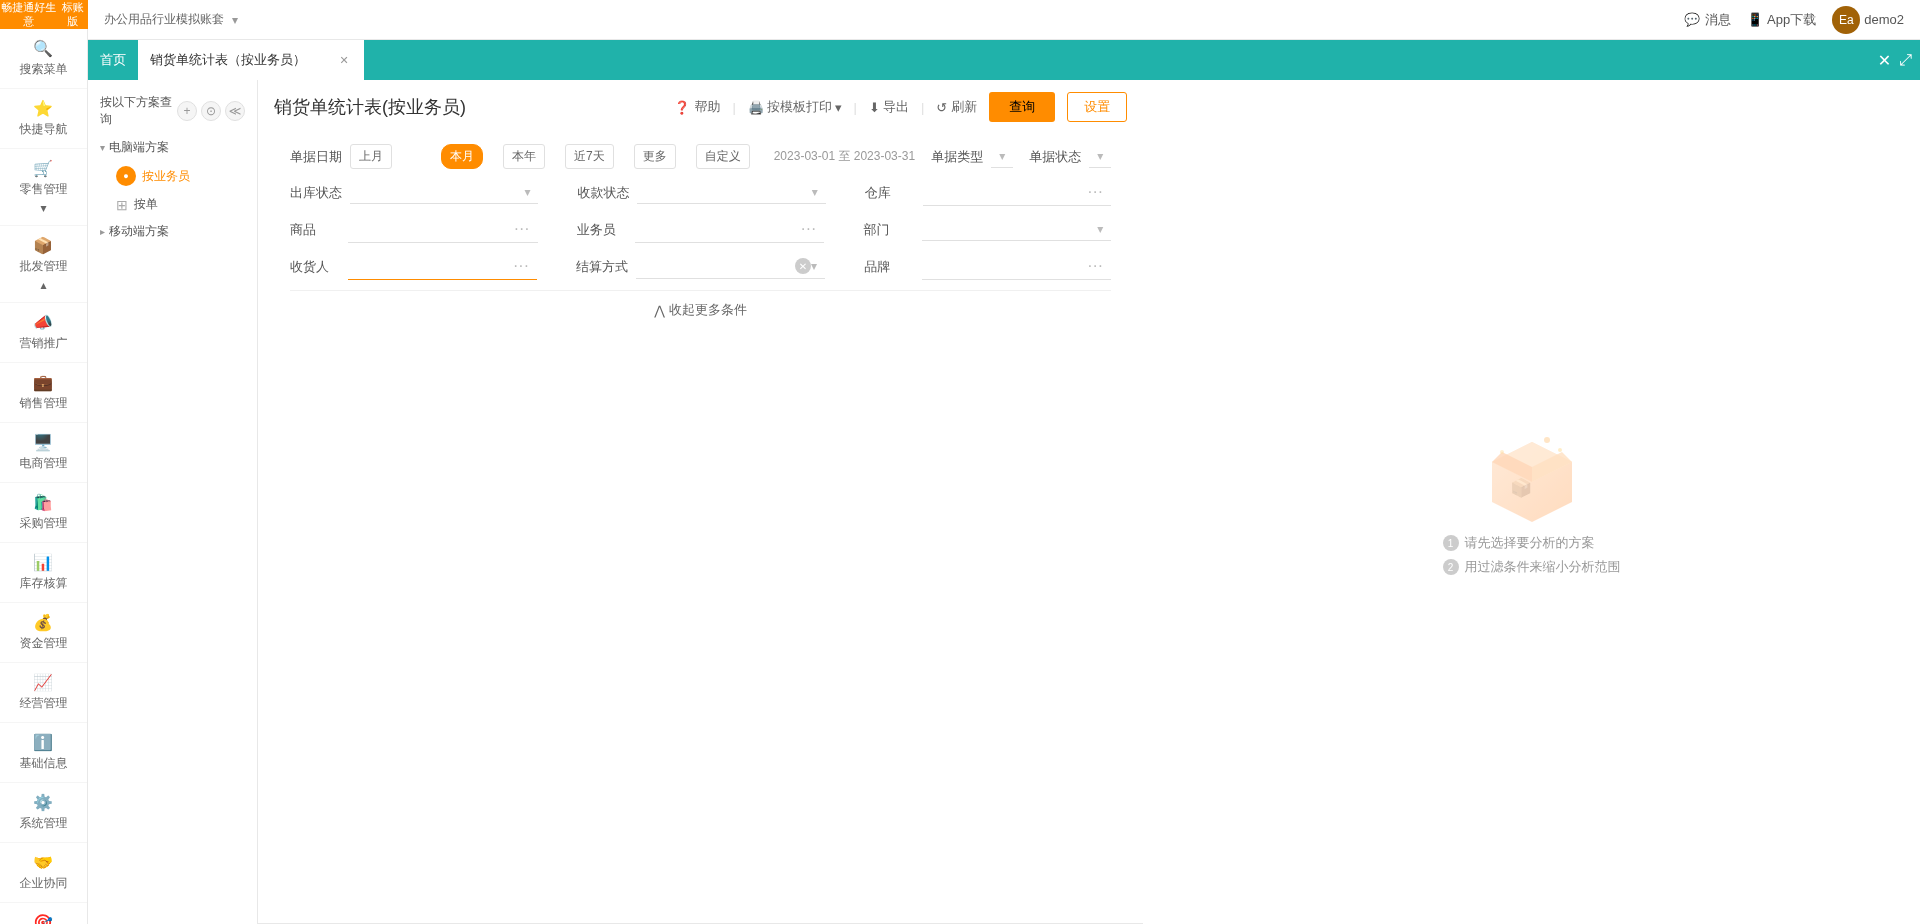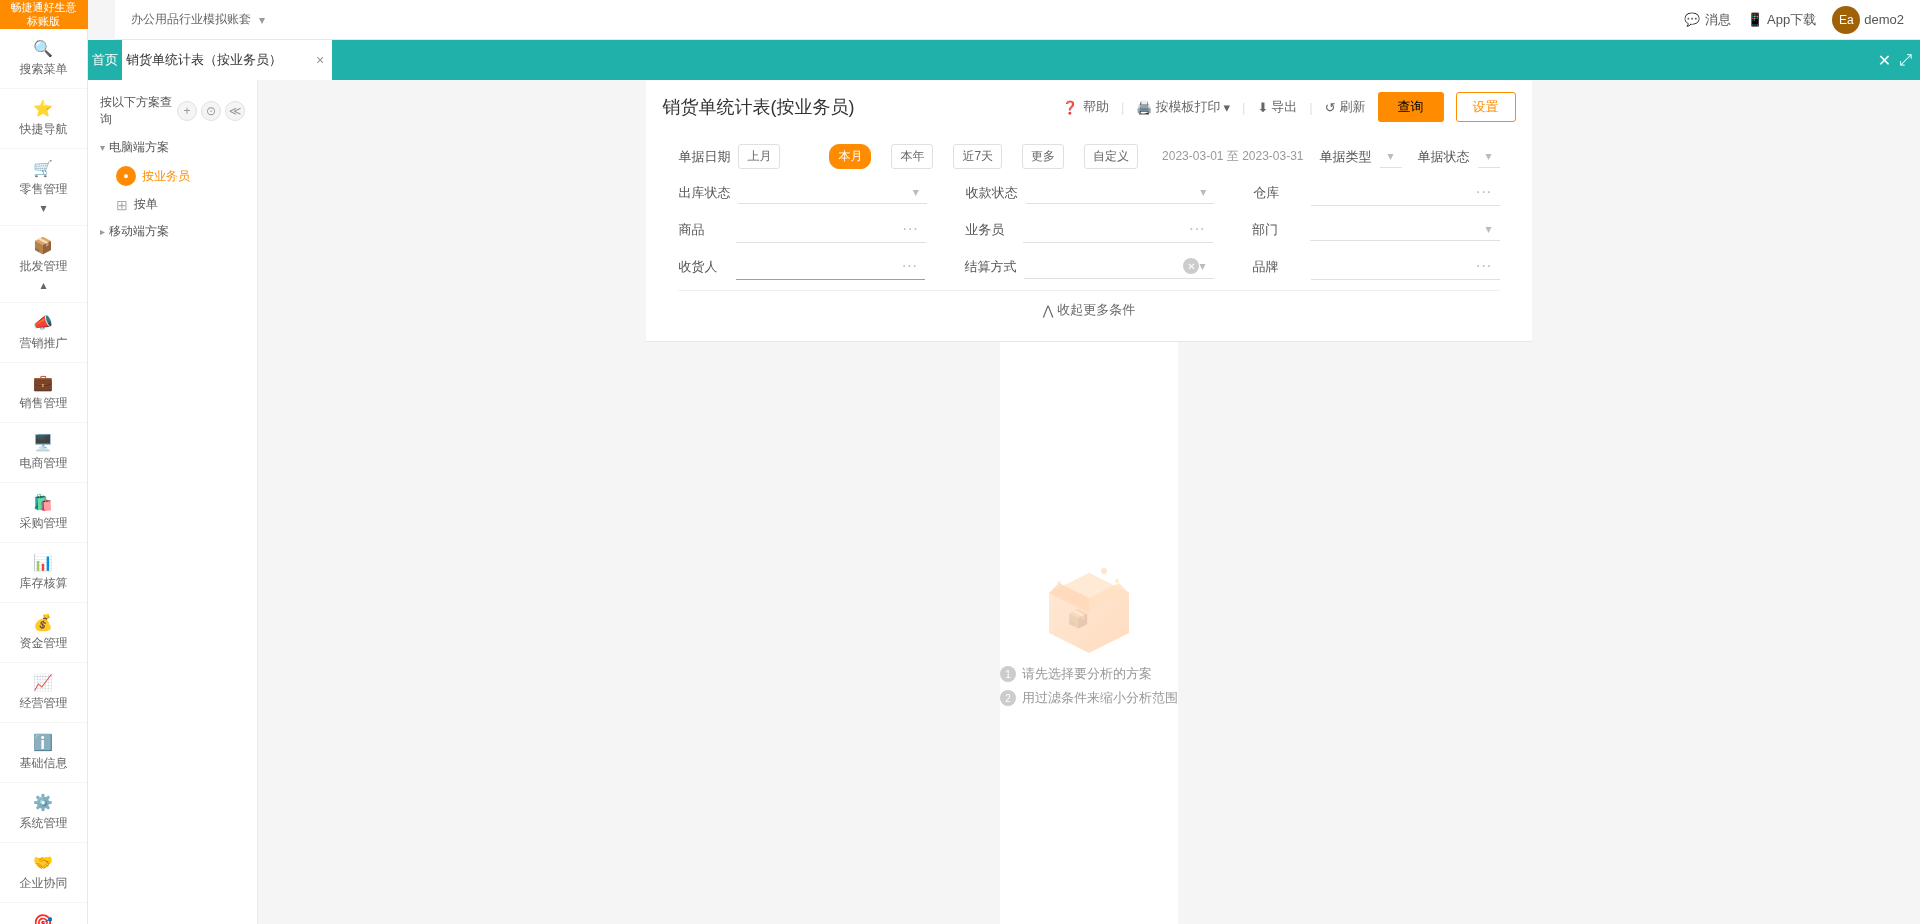--- a/index.html
+++ b/index.html
@@ -1,58 +1,58 @@
 <!DOCTYPE html>
 <html><head>
   <meta charset="utf-8">
   <style>
     * { box-sizing: border-box; margin: 0; padding: 0; }
     body { font-family: 'Microsoft YaHei', Arial, sans-serif; font-size: 13px; background: #f5f5f5; color: #333; display: flex; height: 924px; overflow: hidden; }
 
     
     .sidebar { width: 88px; background: #fff; border-right: 1px solid #e8e8e8; display: flex; flex-direction: column; align-items: center; padding-top: 0; flex-shrink: 0; }
-    .sidebar-logo { width: 88px; height: 56px; background: #ff8c00; display: flex; align-items: center; justify-content: center; flex-direction: column; }
+    .sidebar-logo { width: 88px; height: 56px; background: #ff8c00; display: flex; align-items: center; justify-content: center; flex-direction: row; }
     .sidebar-logo-text { color: #fff; font-size: 11px; line-height: 1.3; text-align: center; }
     .sidebar-item { width: 100%; padding: 10px 0; text-align: center; cursor: pointer; font-size: 12px; color: #666; display: flex; flex-direction: column; align-items: center; gap: 3px; border-bottom: 1px solid #f5f5f5; }
     .sidebar-item .icon { font-size: 16px; }
 
     
     .main { flex: 1; display: flex; flex-direction: column; overflow: hidden; }
 
     
-    .topbar { height: 40px; background: #fff; border-bottom: 1px solid #e8e8e8; display: flex; align-items: center; justify-content: space-between; padding: 0 16px; margin-left: 27px; }
+    .topbar { height: 40px; background: #fff; border-bottom: 1px solid #e8e8e8; display: flex; align-items: center; justify-content: space-between; padding: 0 16px; }
     .topbar-left { display: flex; align-items: center; gap: 8px; font-size: 12px; color: #666; }
     .topbar-right { display: flex; align-items: center; gap: 16px; font-size: 13px; color: #555; }
     .topbar-right-item { display: flex; align-items: center; gap: 4px; cursor: pointer; }
     .user-avatar { width: 28px; height: 28px; border-radius: 50%; background: #a16207; display: flex; align-items: center; justify-content: center; color: #fff; font-size: 12px; overflow: hidden; }
 
     
     .tabbar { height: 40px; background: #20b2aa; display: flex; align-items: center; padding: 0 0; }
-    .tab { height: 40px; padding: 0 4px; display: flex; align-items: center; gap: 6px; font-size: 13px; cursor: pointer; }
+    .tab { height: 40px; padding: 0 12px; display: flex; align-items: center; gap: 6px; font-size: 13px; cursor: pointer; }
     .tab.home { color: #fff; background: transparent; }
     .tab.active { background: #fff; color: #333; border-radius: 0; gap: 30px; }
     .tab-close { width: 16px; height: 16px; border-radius: 50%; display: flex; align-items: center; justify-content: center; cursor: pointer; font-size: 11px; color: #999; }
     .tabbar-right { margin-left: auto; display: flex; align-items: center; gap: 8px; padding-right: 8px; }
     .tabbar-icon { color: #fff; font-size: 16px; cursor: pointer; }
 
     
     .content { flex: 1; display: flex; overflow: hidden; background: #f5f5f5; }
 
     
     .left-panel { width: 170px; background: #fff; border-right: 1px solid #e8e8e8; padding: 8px 0; flex-shrink: 0; overflow-y: auto; }
     .left-panel-header { padding: 6px 12px; display: flex; align-items: center; justify-content: space-between; font-size: 12px; color: #666; }
     .left-panel-actions { display: flex; gap: 4px; }
     .left-panel-action { width: 20px; height: 20px; border-radius: 50%; background: #f5f5f5; display: flex; align-items: center; justify-content: center; cursor: pointer; font-size: 12px; color: #999; border: 1px solid #e0e0e0; }
     .tree-item { padding: 5px 12px; display: flex; align-items: center; gap: 4px; cursor: pointer; font-size: 12px; color: #555; }
     .tree-sub-item { padding: 5px 12px 5px 28px; display: flex; align-items: center; gap: 6px; cursor: pointer; font-size: 12px; color: #555; }
     .tree-sub-item.active { color: #ff8c00; }
     .tree-dot { width: 20px; height: 20px; border-radius: 50%; background: #ff8c00; display: flex; align-items: center; justify-content: center; color: #fff; font-size: 10px; flex-shrink: 0; }
 
     
-    .right-panel { flex: 1; display: flex; flex-direction: column; overflow: hidden; align-items: center; }
+    .right-panel { flex: 1; display: flex; flex-direction: row; overflow: hidden; }
 
     
     .page-header { background: #fff; padding: 12px 16px 0; border-bottom: 1px solid #e8e8e8; }
     .page-title-row { display: flex; align-items: center; justify-content: space-between; margin-bottom: 10px; }
     .page-title { font-size: 18px; color: #333; font-weight: 500; }
     .page-actions { display: flex; align-items: center; gap: 12px; font-size: 13px; color: #666; }
     .page-action { display: flex; align-items: center; gap: 4px; cursor: pointer; }
     .btn-query { background: #ff8c00; color: #000000; border: none; padding: 6px 20px; border-radius: 3px; cursor: pointer; font-size: 13px; }
     .btn-settings { background: #fff; color: #ff8c00; border: 1px solid #ff8c00; padding: 5px 16px; border-radius: 3px; cursor: pointer; font-size: 13px; }
 

